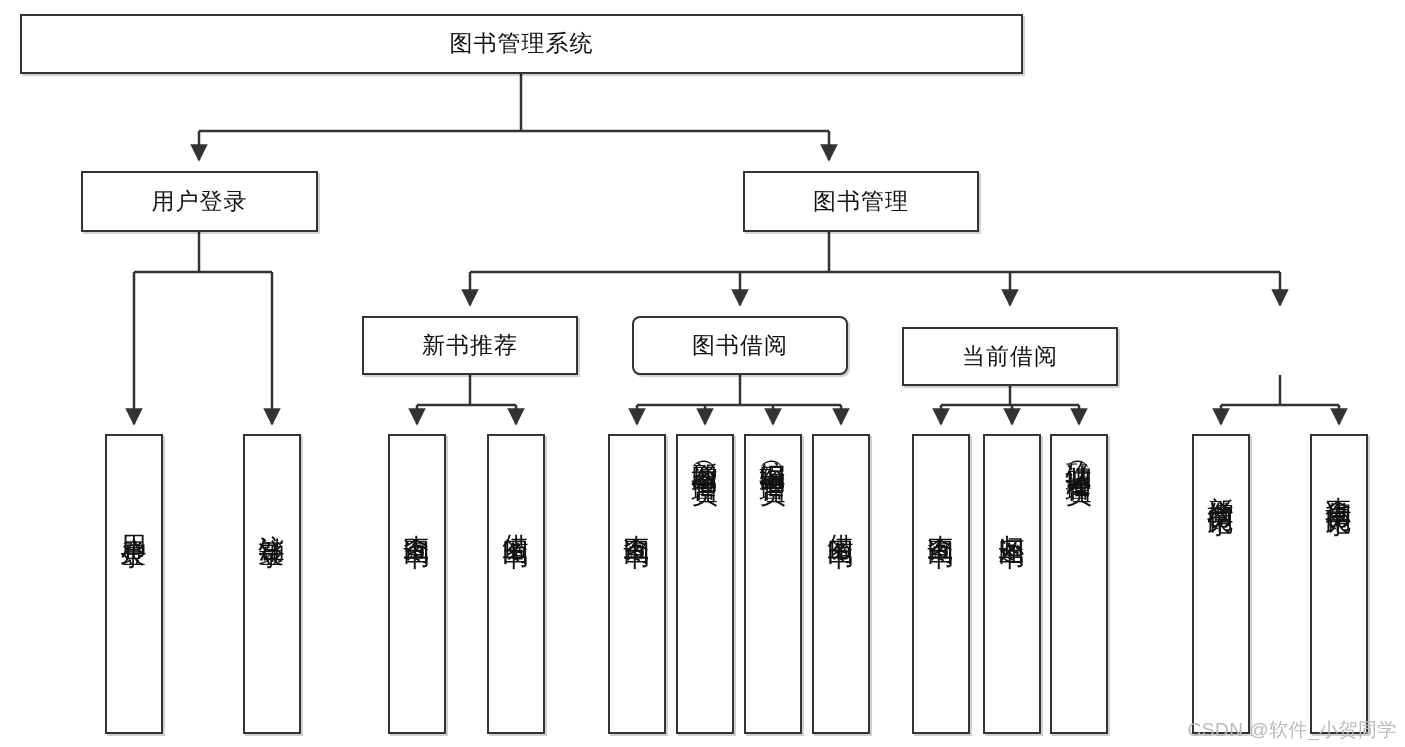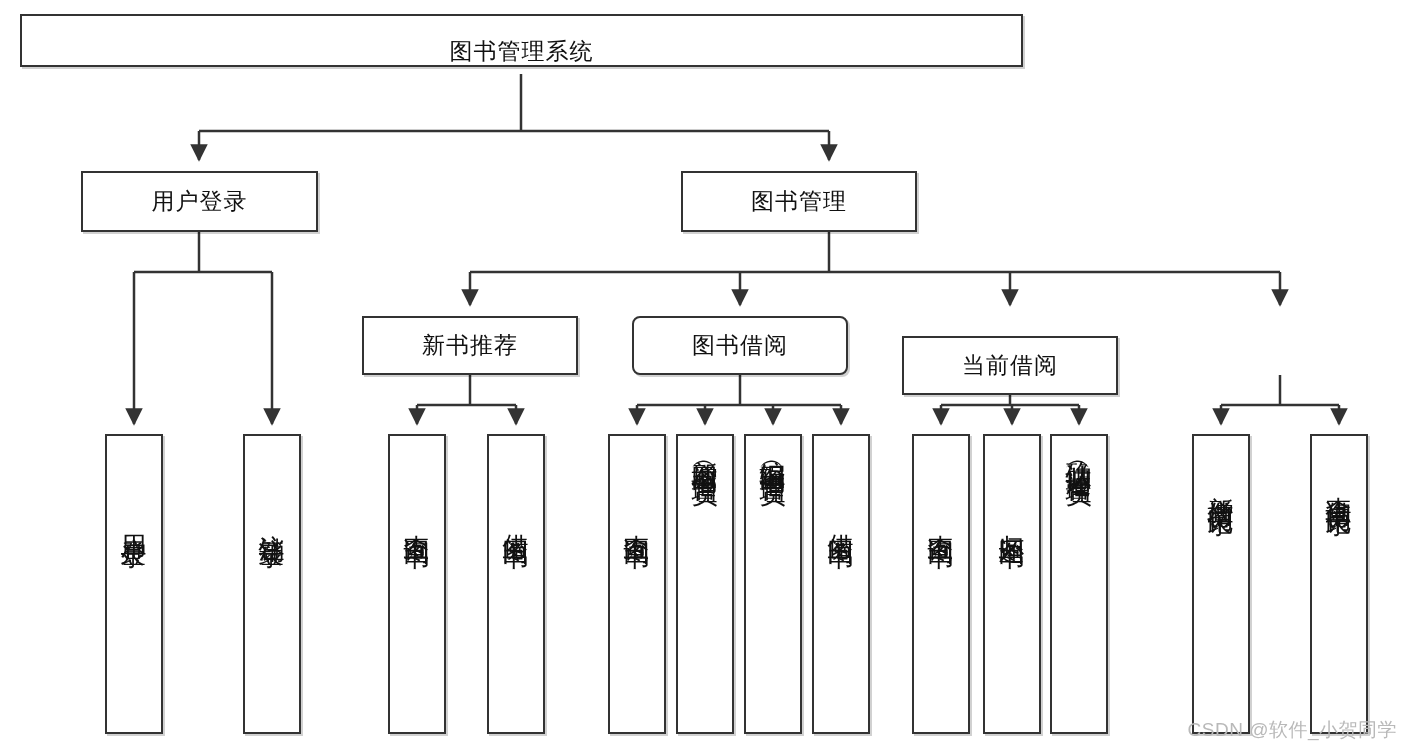--- a/index.html
+++ b/index.html
@@ -121,38 +121,38 @@
       <path d="M 1012 405 L 1012 424" marker-end="url(#arrow)"></path>
       <path d="M 1079 405 L 1079 424" marker-end="url(#arrow)"></path>
 
       <path d="M 1280 375 L 1280 405"></path>
       <path d="M 1221 405 L 1339 405"></path>
       <path d="M 1221 405 L 1221 424" marker-end="url(#arrow)"></path>
       <path d="M 1339 405 L 1339 424" marker-end="url(#arrow)"></path>
     </g>
   </svg>
 
-  <div class="node horiz" style="left:20px;top:14px;width:1003px;height:53px;align-items:flex-end;">
+  <div class="node horiz" style="left:20px;top:14px;width:1003px;height:60px;">
     <span class="node-label">图书管理系统</span>
   </div>
 
   <div class="node horiz" style="left:81px;top:171px;width:237px;height:61px;">
     <span class="node-label">用户登录</span>
   </div>
-  <div class="node horiz" style="left:681px;top:171px;width:236px;height:61px;">
+  <div class="node horiz" style="left:743px;top:171px;width:236px;height:61px;">
     <span class="node-label">图书管理</span>
   </div>
 
   <div class="node horiz" style="left:362px;top:316px;width:216px;height:59px;">
     <span class="node-label">新书推荐</span>
   </div>
   <div class="node horiz" style="left:632px;top:316px;width:216px;height:59px;border-radius:8px;">
     <span class="node-label">图书借阅</span>
   </div>
-  <div class="node horiz" style="left:902px;top:336px;width:216px;height:59px;">
+  <div class="node horiz" style="left:902px;top:327px;width:216px;height:59px;">
     <span class="node-label">当前借阅</span>
   </div>
 
   <div class="node vert mid" style="left:105px;top:434px;width:58px;height:300px;">
     <span class="node-label">用户登录</span>
   </div>
   <div class="node vert mid" style="left:243px;top:434px;width:58px;height:300px;">
     <span class="node-label">注销登录</span>
   </div>
 

